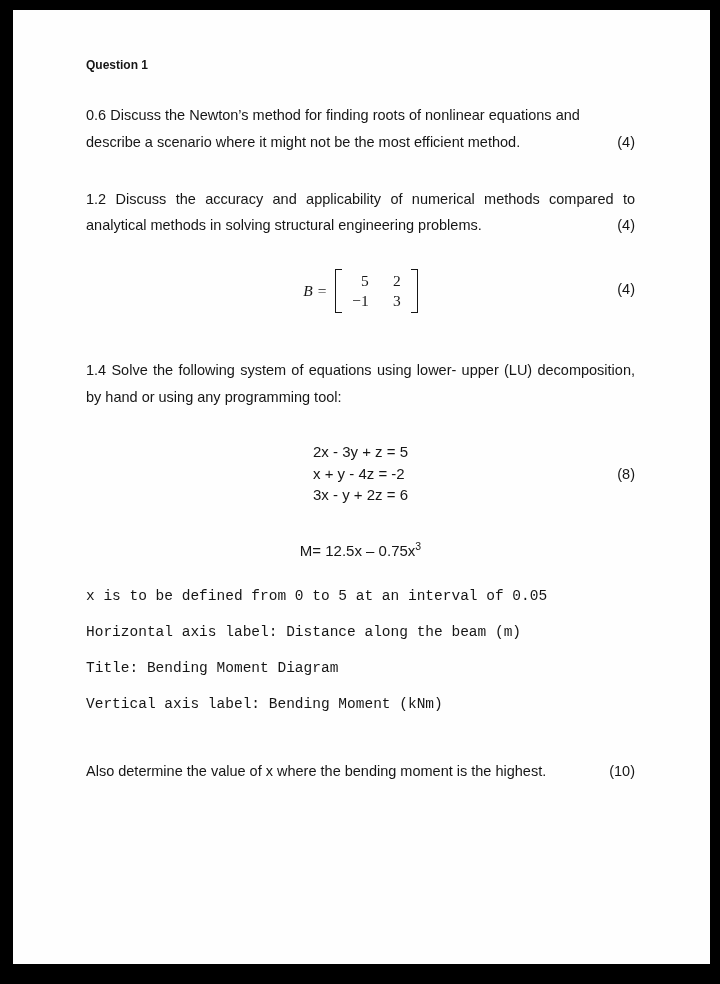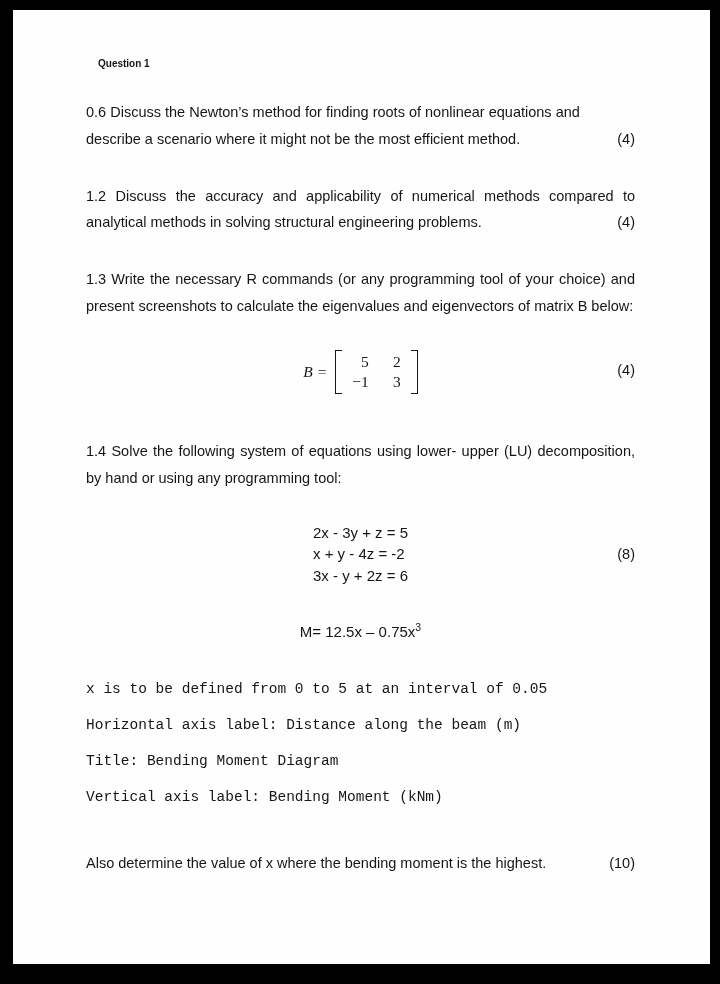--- a/index.html
+++ b/index.html
@@ -20,22 +20,22 @@
     background: #fefefe;
   }
   .content {
     position: relative;
     padding: 48px 75px 0 73px;
     color: #161616;
     font-size: 14.5px;
   }
   .heading {
     font-weight: bold;
-    font-size: 10px;
-    margin: 0 0 30px 12px;
+    font-size: 12px;
+    margin: 0 0 30px 0;
   }
   p.qpara {
     position: relative;
     margin: 0 0 30px 0;
     line-height: 1.85;
   }
   p.justify { text-align: justify; }
   .marks {
     position: absolute;
     right: 0;
@@ -100,21 +100,21 @@
   }
   .eq-marks {
     position: absolute;
     right: 0;
     top: 50%;
     transform: translateY(-50%);
   }
   
   .m-eq {
     text-align: center;
-    margin: 34px 0 36px 0;
+    margin: 34px 0 24px 0;
     font-size: 15px;
   }
   .m-eq sup {
     font-size: 10.5px;
     vertical-align: super;
   }
   .note-line {
     margin: 0 0 10px 0;
     line-height: 1.8;
     font-family: Liberation Mono, monospace;
@@ -136,23 +136,20 @@
     <p class="qpara">
       <span>0.6 Discuss the Newton’s method for finding roots of nonlinear equations and describe a scenario where it might not be the most efficient method.</span>
       <span class="marks">(4)</span>
     </p>
 
     <p class="qpara justify">
       <span>1.2 Discuss the accuracy and applicability of numerical methods compared to analytical methods in solving structural engineering problems.</span>
       <span class="marks">(4)</span>
     </p>
 
-    <p class="qpara justify">
-      <span>1.3 Write the necessary R commands (or any programming tool of your choice) and present screenshots to calculate the eigenvalues and eigenvectors of matrix B below:</span>
-    </p>
 
     <div class="matrix-row">
       <div class="matrix-center">
         <span class="matrix-label">B =</span>
         <span class="bracket left"></span>
         <span class="matrix-grid">
           <span>5</span>
           <span>2</span>
           <span>−1</span>
           <span>3</span>

